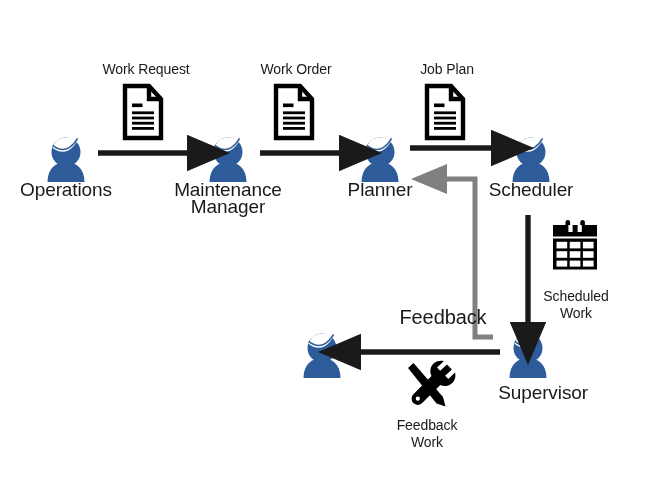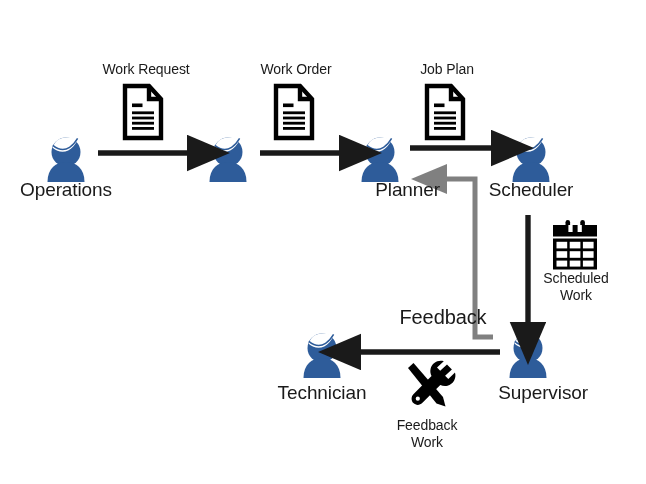--- a/index.html
+++ b/index.html
@@ -154,28 +154,29 @@
     </g>
     <g>
       <line x1="500" y1="352" x2="358" y2="352" stroke="#1a1a1a" stroke-width="5.4" marker-end="url(#arrow-black)"></line>
     </g>
     <g>
       <path d="M 493 337 L 475 337 L 475 179 L 444 179" fill="none" stroke="#808080" stroke-width="5.0" stroke-linejoin="miter" marker-end="url(#arrow-gray)"></path>
     </g>
   </svg>
 
   <div class="node-label" style="left:6px; top:181px; width:120px;">Operations</div>
-  <div class="node-label" style="left:320px; top:181px; width:120px;text-align:right;">Planner</div>
+  <div class="node-label" style="left:168px; top:181px; width:120px;">Maintenance
+Manager</div>
+  <div class="node-label" style="left:320px; top:181px; width:120px;">Planner</div>
   <div class="node-label" style="left:471px; top:181px; width:120px;">Scheduler</div>
   <div class="node-label" style="left:468px; top:384px; width:120px;text-align:right;">Supervisor</div>
-  <div class="node-label" style="left:262px; top:384px; width:120px;">Technician</div>
 
   <div class="artifact-label" style="left:76px; top:61px; width:140px;">Work Request</div>
   <div class="artifact-label" style="left:377px; top:61px; width:140px;">Job Plan</div>
   <div class="artifact-label" style="left:226px; top:61px; width:140px;">Work Order</div>
-  <div class="artifact-label" style="left:521px; top:270px; width:110px;">Scheduled
+  <div class="artifact-label" style="left:521px; top:288px; width:110px;">Scheduled
 Work</div>
   <div class="artifact-label" style="left:372px; top:417px; width:110px;">Feedback
 Work</div>
 
   <div class="edge-label" style="left:388px; top:309px; width:110px;">Feedback</div>
 
 </div>
 
 </body></html>

